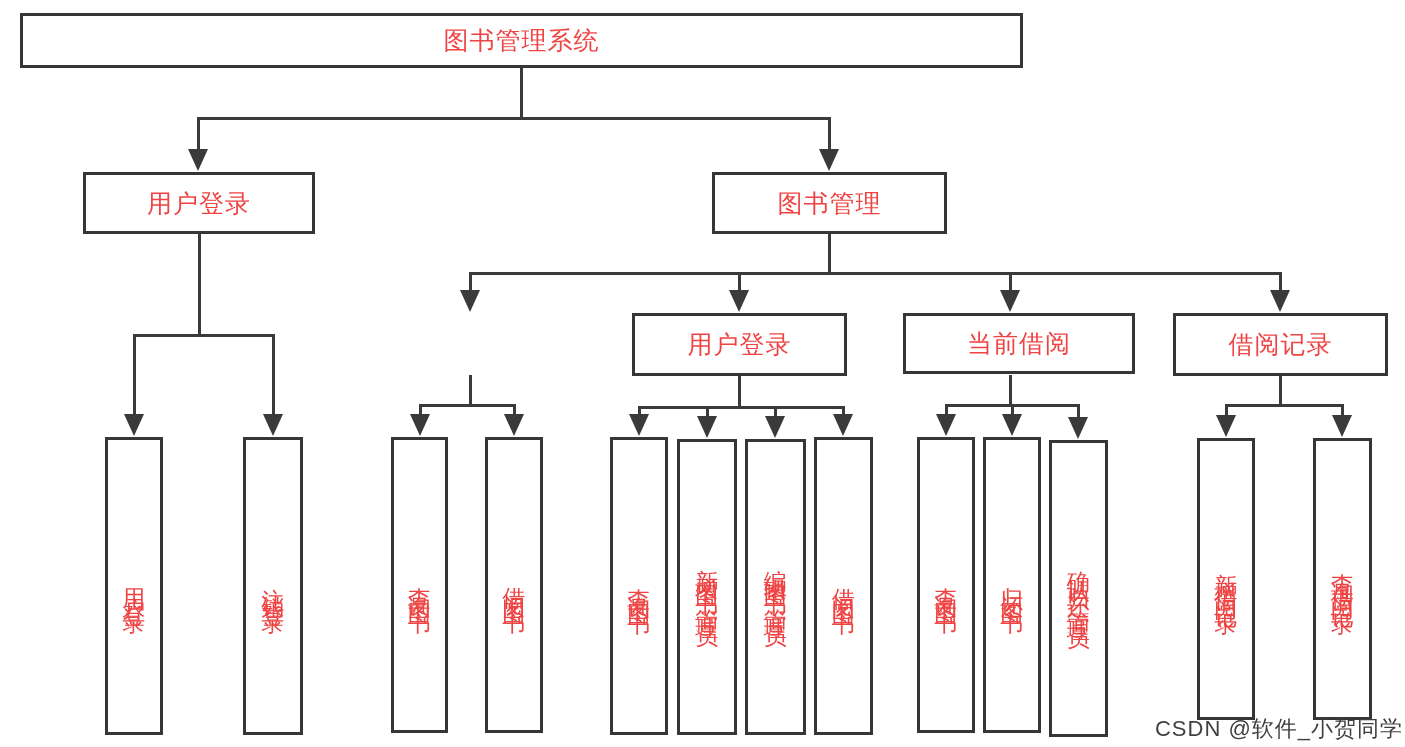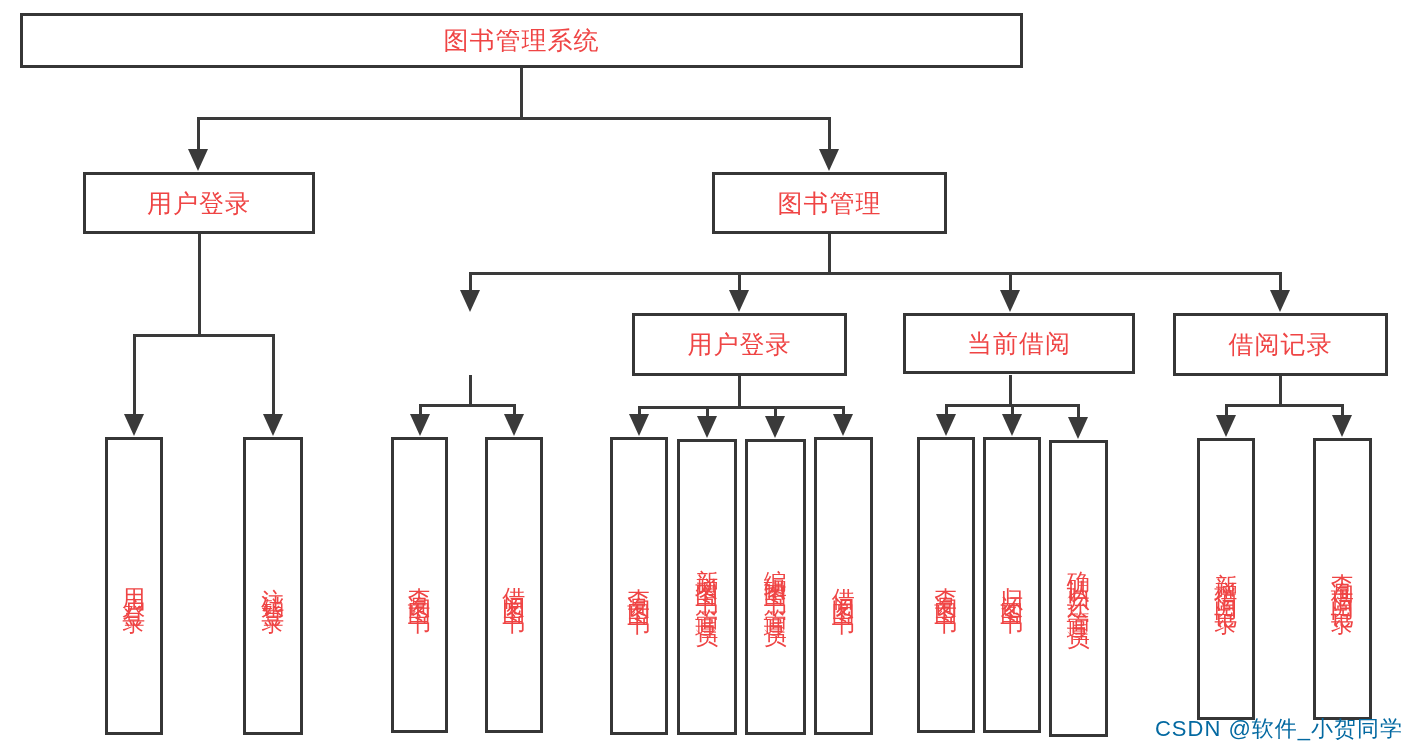--- a/index.html
+++ b/index.html
@@ -33,21 +33,21 @@
     letter-spacing:8px;
     line-height:1.15;
     white-space:nowrap;
   }
   .watermark{
     position:absolute;
     right:2px;
     bottom:3px;
     font-size:22px;
     letter-spacing:1px;
-    color:#0369a1;
+    color:#404040;
     white-space:nowrap;
   }
 </style>
 </head>
 <body>
 
 <div class="canvas">
 
   <svg class="wires" width="1405" height="747" viewBox="0 0 1405 747" xmlns="http://www.w3.org/2000/svg">
     <g stroke="#3a3a3a" stroke-width="3" fill="none" stroke-linecap="square" shape-rendering="crispEdges">

